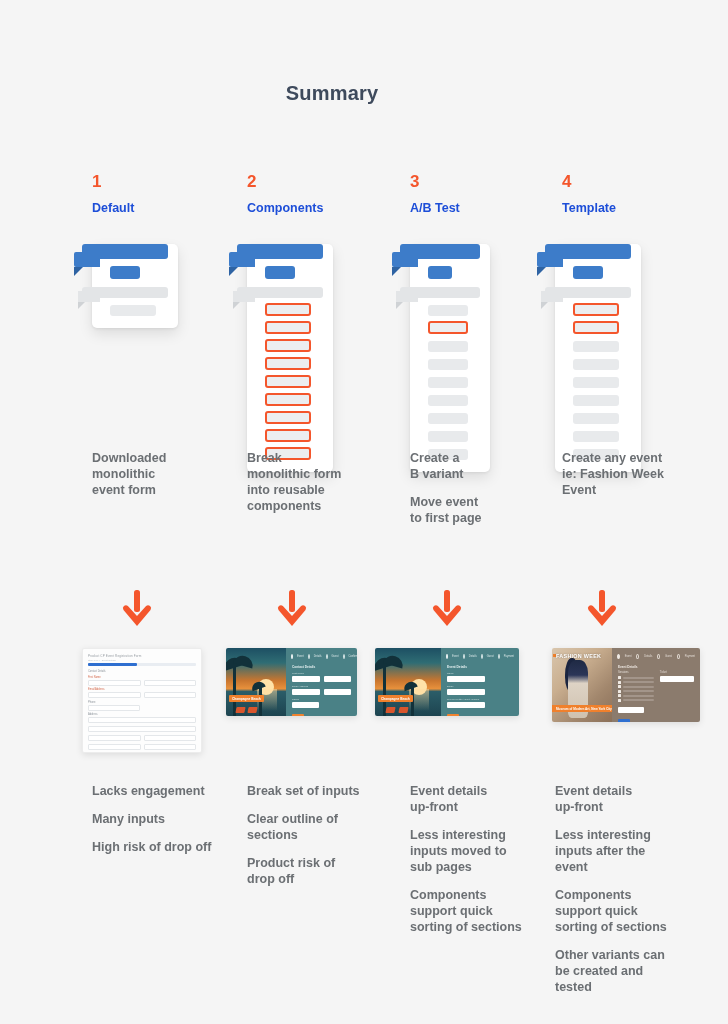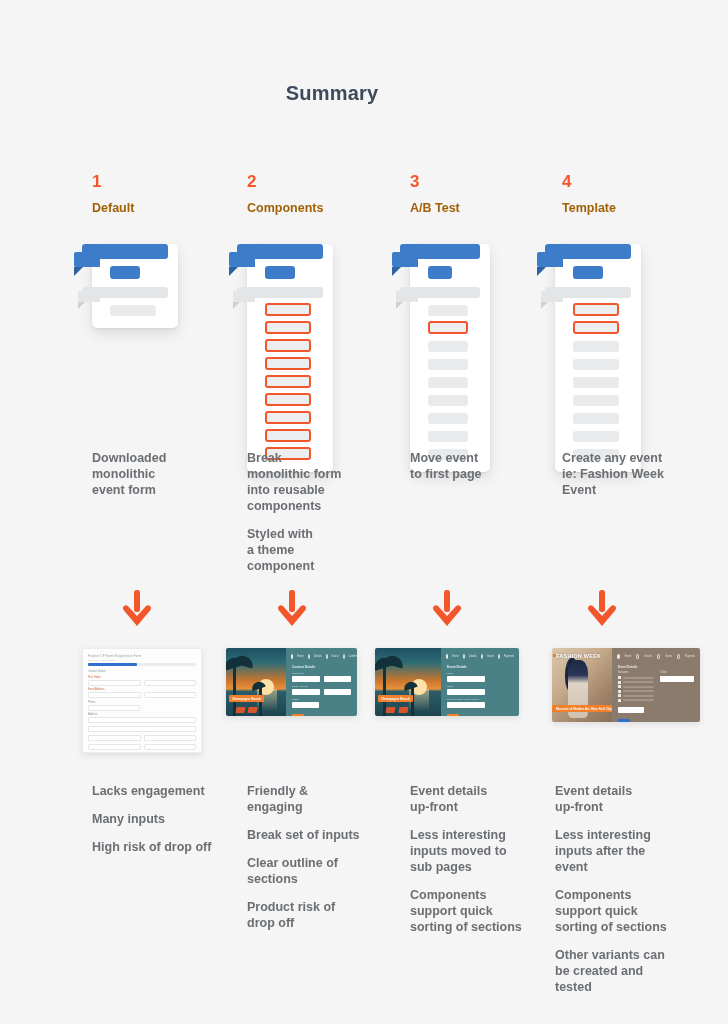--- a/index.html
+++ b/index.html
@@ -17,21 +17,21 @@
     font-size: 20px; font-weight: bold; letter-spacing: .2px;
     color: #3e4a5c;
   }
 
   .step-num {
     position: absolute; top: 172px;
     font-size: 17px; font-weight: bold; color: #f4562c;
   }
   .step-label {
     position: absolute; top: 201px;
-    font-size: 12.5px; font-weight: bold; color: #a16207;
+    font-size: 12.5px; font-weight: bold; color: #1d4ed8;
     white-space: nowrap;
   }
 
   
   .card-wrap { position: absolute; top: 236px; }
   .card {
     position: relative;
     background: #ffffff;
     border-radius: 5px;
     box-shadow: 0 6px 14px rgba(0,0,0,.10), 0 1px 3px rgba(0,0,0,.07);
@@ -270,23 +270,20 @@
         <div class="bar bar-orange"></div>
         <div class="card-pad-bottom"></div>
       </div>
     </div>
 
     <div class="desc" style="left:247px">
       <p style="white-space:pre-line">Break
 monolithic form
 into reusable
 components</p>
-      <p style="white-space:pre-line">Styled with
-a theme
-component</p>
     </div>
 
     <div class="arrow" style="left:276px">
       <svg viewBox="0 0 32 38" width="32" height="38" aria-hidden="true">
         <rect x="13" y="0" width="6" height="22" rx="2.5" fill="#f4562c"></rect>
         <path d="M16 36 L2.5 20 a3 3 0 0 1 4.4 -4 L16 26 l9.1 -10 a3 3 0 0 1 4.4 4 Z" fill="#f4562c"></path>
       </svg>
     </div>
 
     <div class="shot s23" style="left:226px;width:131px;height:68px">
@@ -326,22 +323,20 @@
           </div>
         <div class="p-lbl">Phone</div>
         <div class="p-row">
             <div class="p-in" style="flex:0 0 46%"></div>
           </div>
         <div class="p-btn"></div>
       </div>
     </div>
 
     <div class="bullets" style="left:247px">
-      <p style="white-space:pre-line">Friendly &amp;
-engaging</p>
       <p style="white-space:pre-line">Break set of inputs</p>
       <p style="white-space:pre-line">Clear outline of
 sections</p>
       <p style="white-space:pre-line">Product risk of
 drop off</p>
     </div>
   </div>
 
   <div>
     <div class="step-num" style="left:410px">3</div>
@@ -361,20 +356,22 @@
         <div class="bar bar-gray"></div>
         <div class="bar bar-gray"></div>
         <div class="bar bar-gray"></div>
         <div class="bar bar-gray"></div>
         <div class="bar bar-gray"></div>
         <div class="card-pad-bottom"></div>
       </div>
     </div>
 
     <div class="desc" style="left:410px">
+      <p style="white-space:pre-line">Create a
+B variant</p>
       <p style="white-space:pre-line">Move event
 to first page</p>
     </div>
 
     <div class="arrow" style="left:431px">
       <svg viewBox="0 0 32 38" width="32" height="38" aria-hidden="true">
         <rect x="13" y="0" width="6" height="22" rx="2.5" fill="#f4562c"></rect>
         <path d="M16 36 L2.5 20 a3 3 0 0 1 4.4 -4 L16 26 l9.1 -10 a3 3 0 0 1 4.4 4 Z" fill="#f4562c"></path>
       </svg>
     </div>

